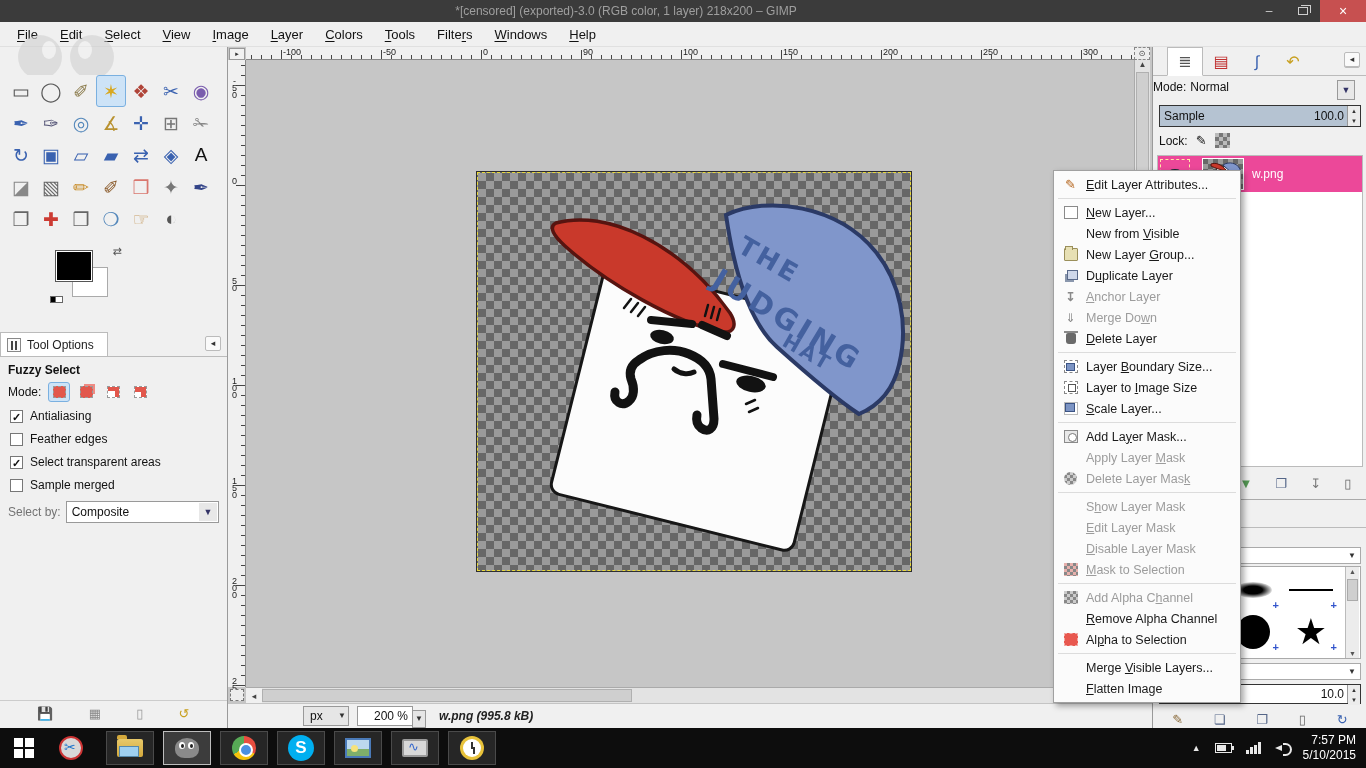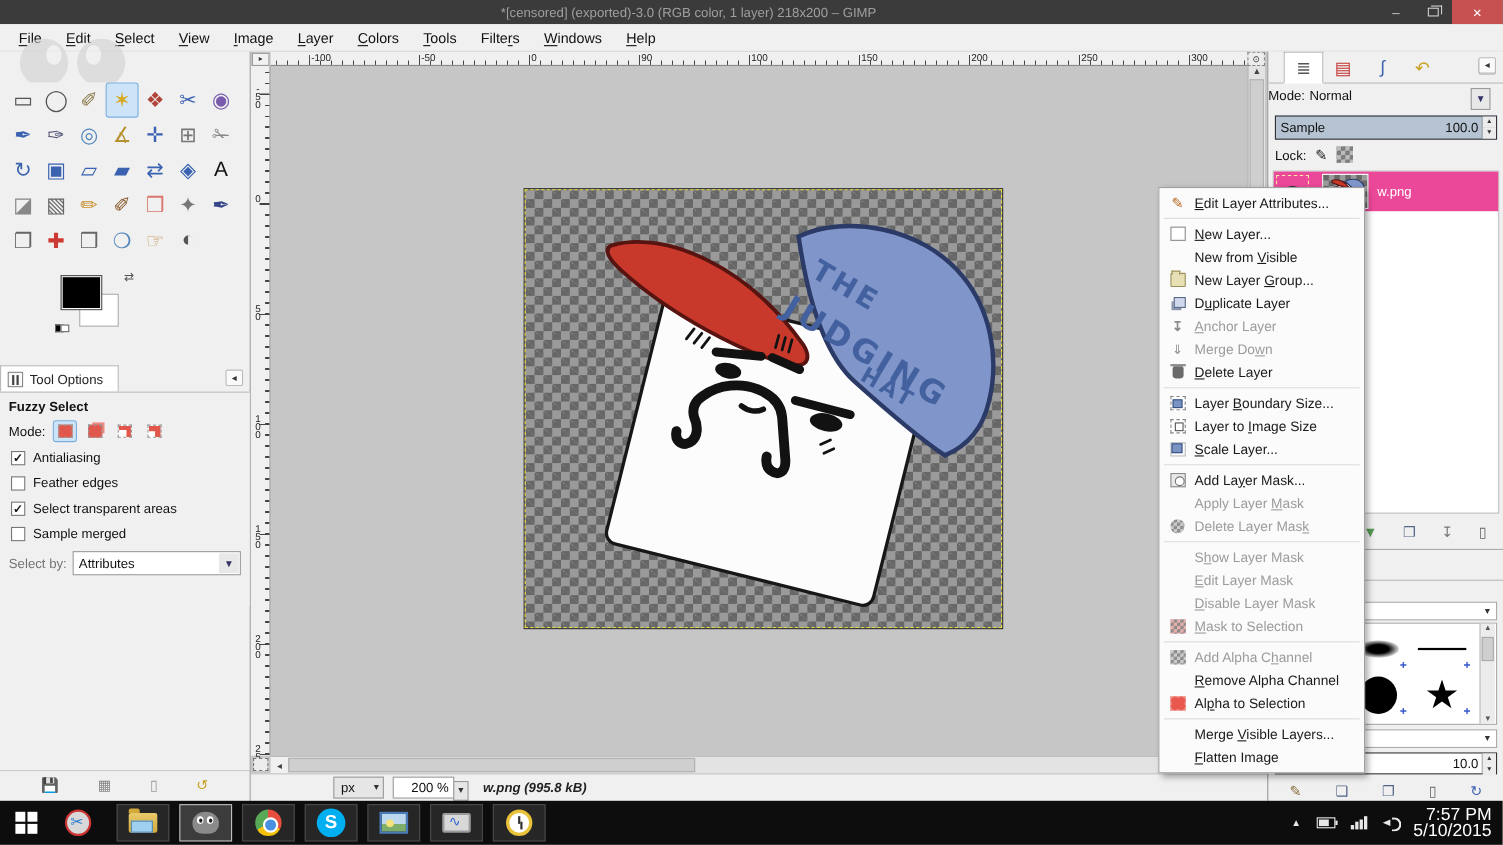--- a/index.html
+++ b/index.html
@@ -273,21 +273,21 @@
   .tray-battery::after { content:""; position:absolute; left:1px; top:1px; bottom:1px; width:9px; background:#e8e8e8; }
   .tray-signal { display:flex; align-items:flex-end; gap:1px; height:12px; }
   .tray-signal i { width:3px; background:#e8e8e8; }
   .tray-signal i:nth-child(1){height:4px;} .tray-signal i:nth-child(2){height:7px;}
   .tray-signal i:nth-child(3){height:9px;} .tray-signal i:nth-child(4){height:12px;}
   .tray-speaker { width:14px; height:12px; position:relative; }
   .tray-speaker::before { content:""; position:absolute; left:0; top:3px; border-top:3px solid transparent; border-bottom:3px solid transparent;
     border-right:7px solid #e8e8e8; }
   .tray-speaker::after { content:""; position:absolute; left:8px; top:1px; width:7px; height:9px;
     border:2px solid #e8e8e8; border-left:none; border-radius:0 8px 8px 0; }
-  #clock { text-align:right; font-size:16px; line-height:15px; }
+  #clock { text-align:right; font-size:12px; line-height:15px; }
 </style>
 </head>
 <body>
 
 <div class="abs" id="titlebar">
   <div id="title-text">*[censored] (exported)-3.0 (RGB color, 1 layer) 218x200 – GIMP</div>
   <div class="win-btn">–</div>
   <div class="win-btn">
       <span class="restore-glyph"></span>
     </div>
@@ -463,21 +463,21 @@
             <span class="cb-lbl">Select transparent areas</span>
           </div>
           <div class="cb-row">
             <span class="cb"></span>
             <span class="cb-lbl">Sample merged</span>
           </div>
         </div>
       <div id="selectby-row">
         <span class="lbl">Select by:</span>
         <div id="selectby">
-          <span class="val">Attributes</span>
+          <span class="val">Composite</span>
           <span class="dd-btn">▼</span>
         </div>
       </div>
     </div>
   </div>
   <div id="toolbox-bottom">
       <span class="tb-btn" style="color: rgb(58, 98, 176);">💾</span>
       <span class="tb-btn" style="color: rgb(136, 136, 136);">▦</span>
       <span class="tb-btn" style="color: rgb(153, 153, 153);">▯</span>
       <span class="tb-btn" style="color: rgb(200, 160, 32);">↺</span>

